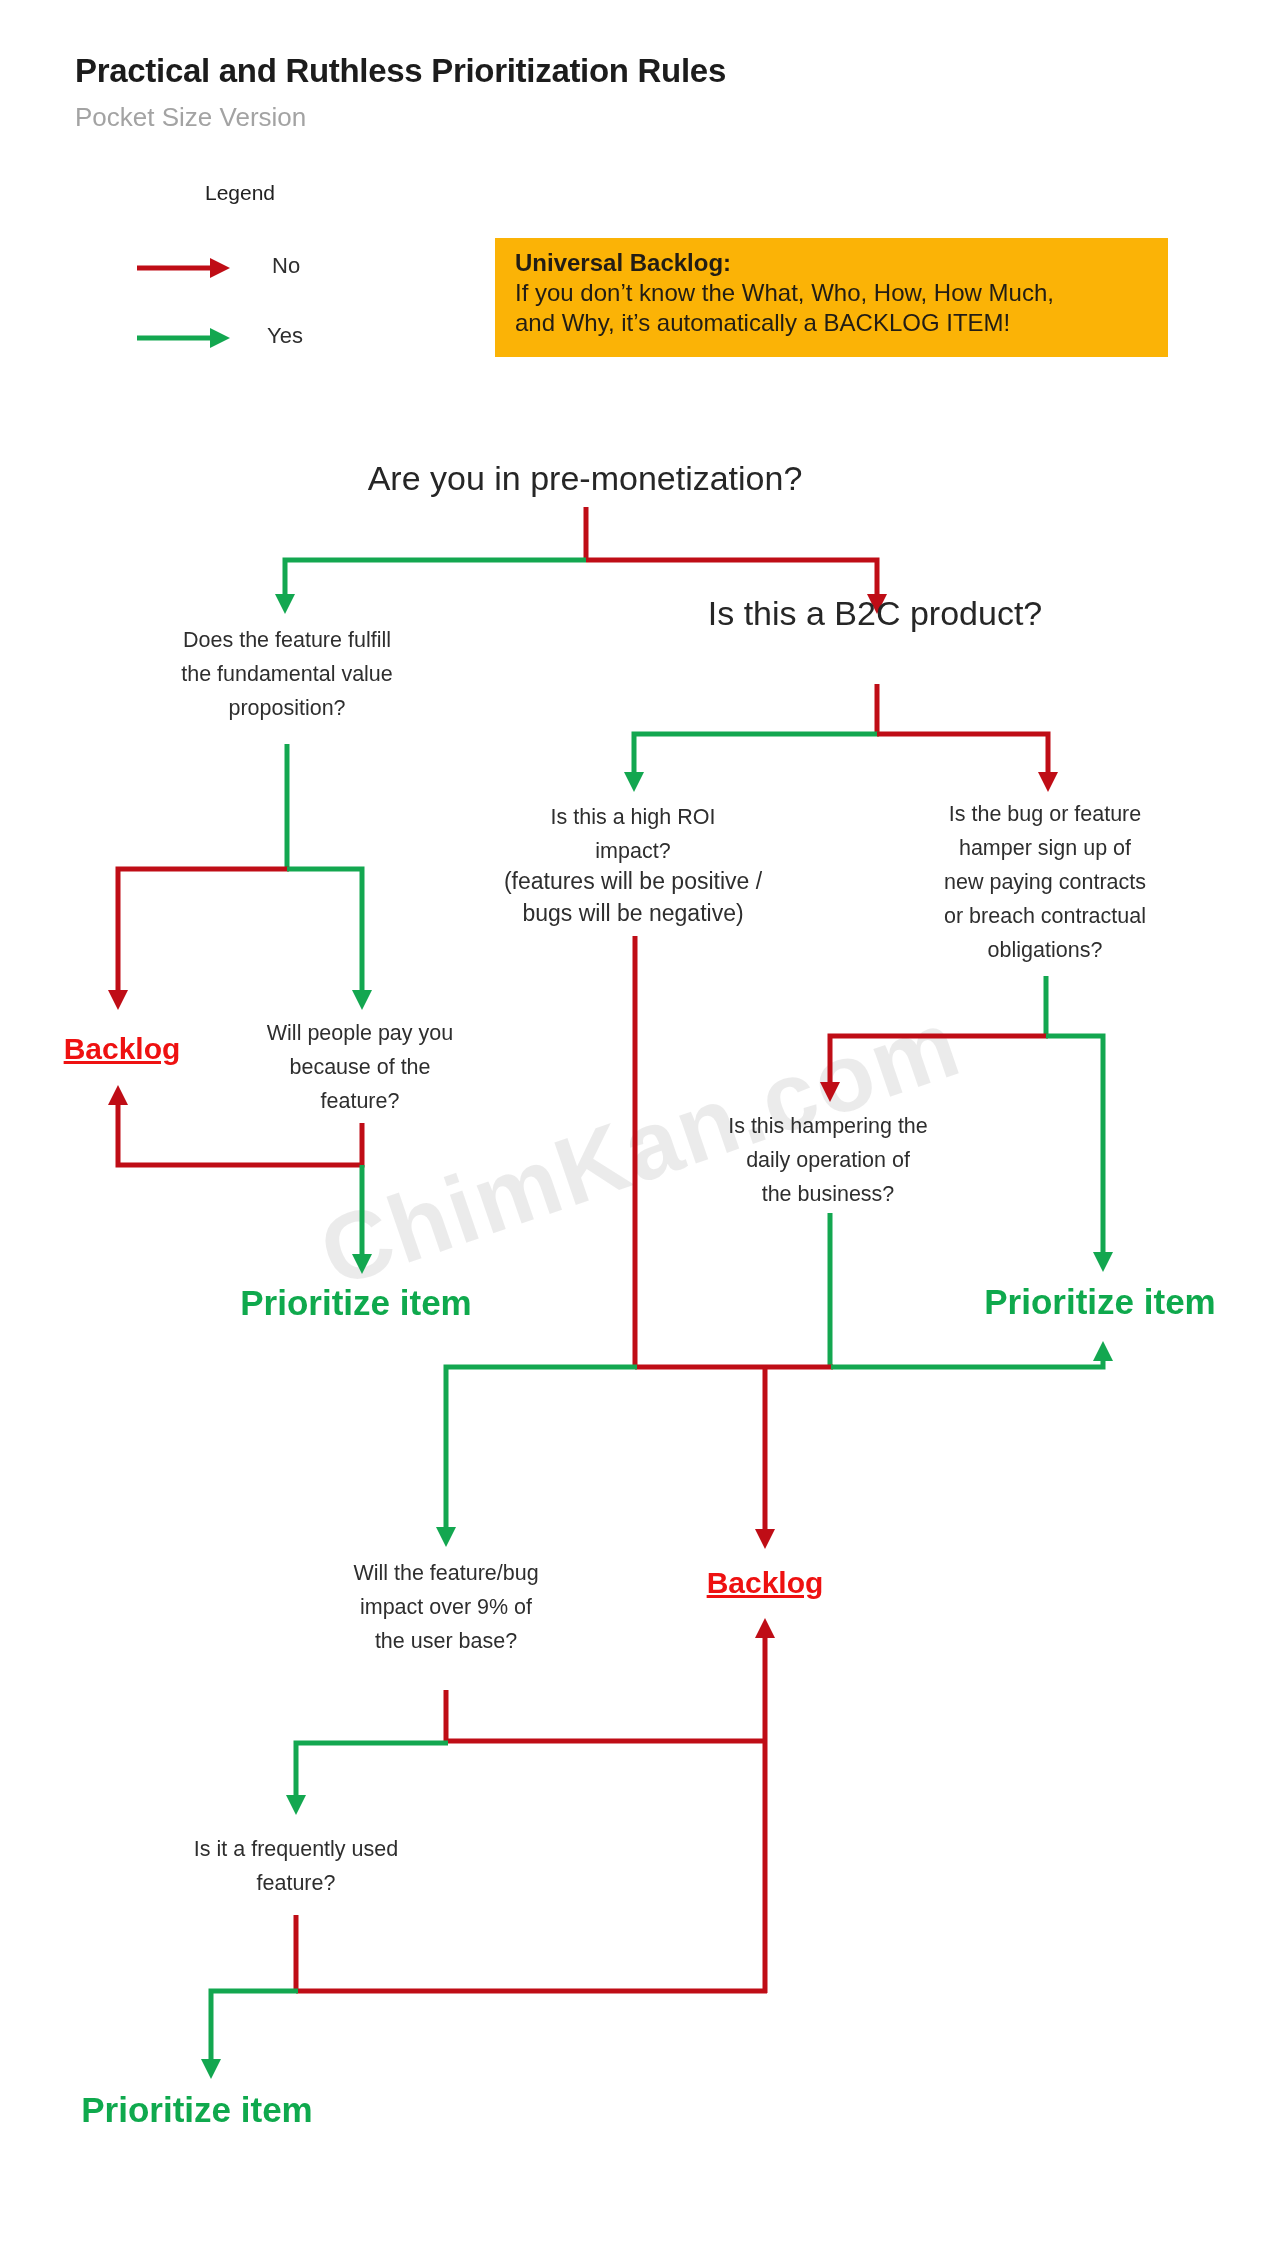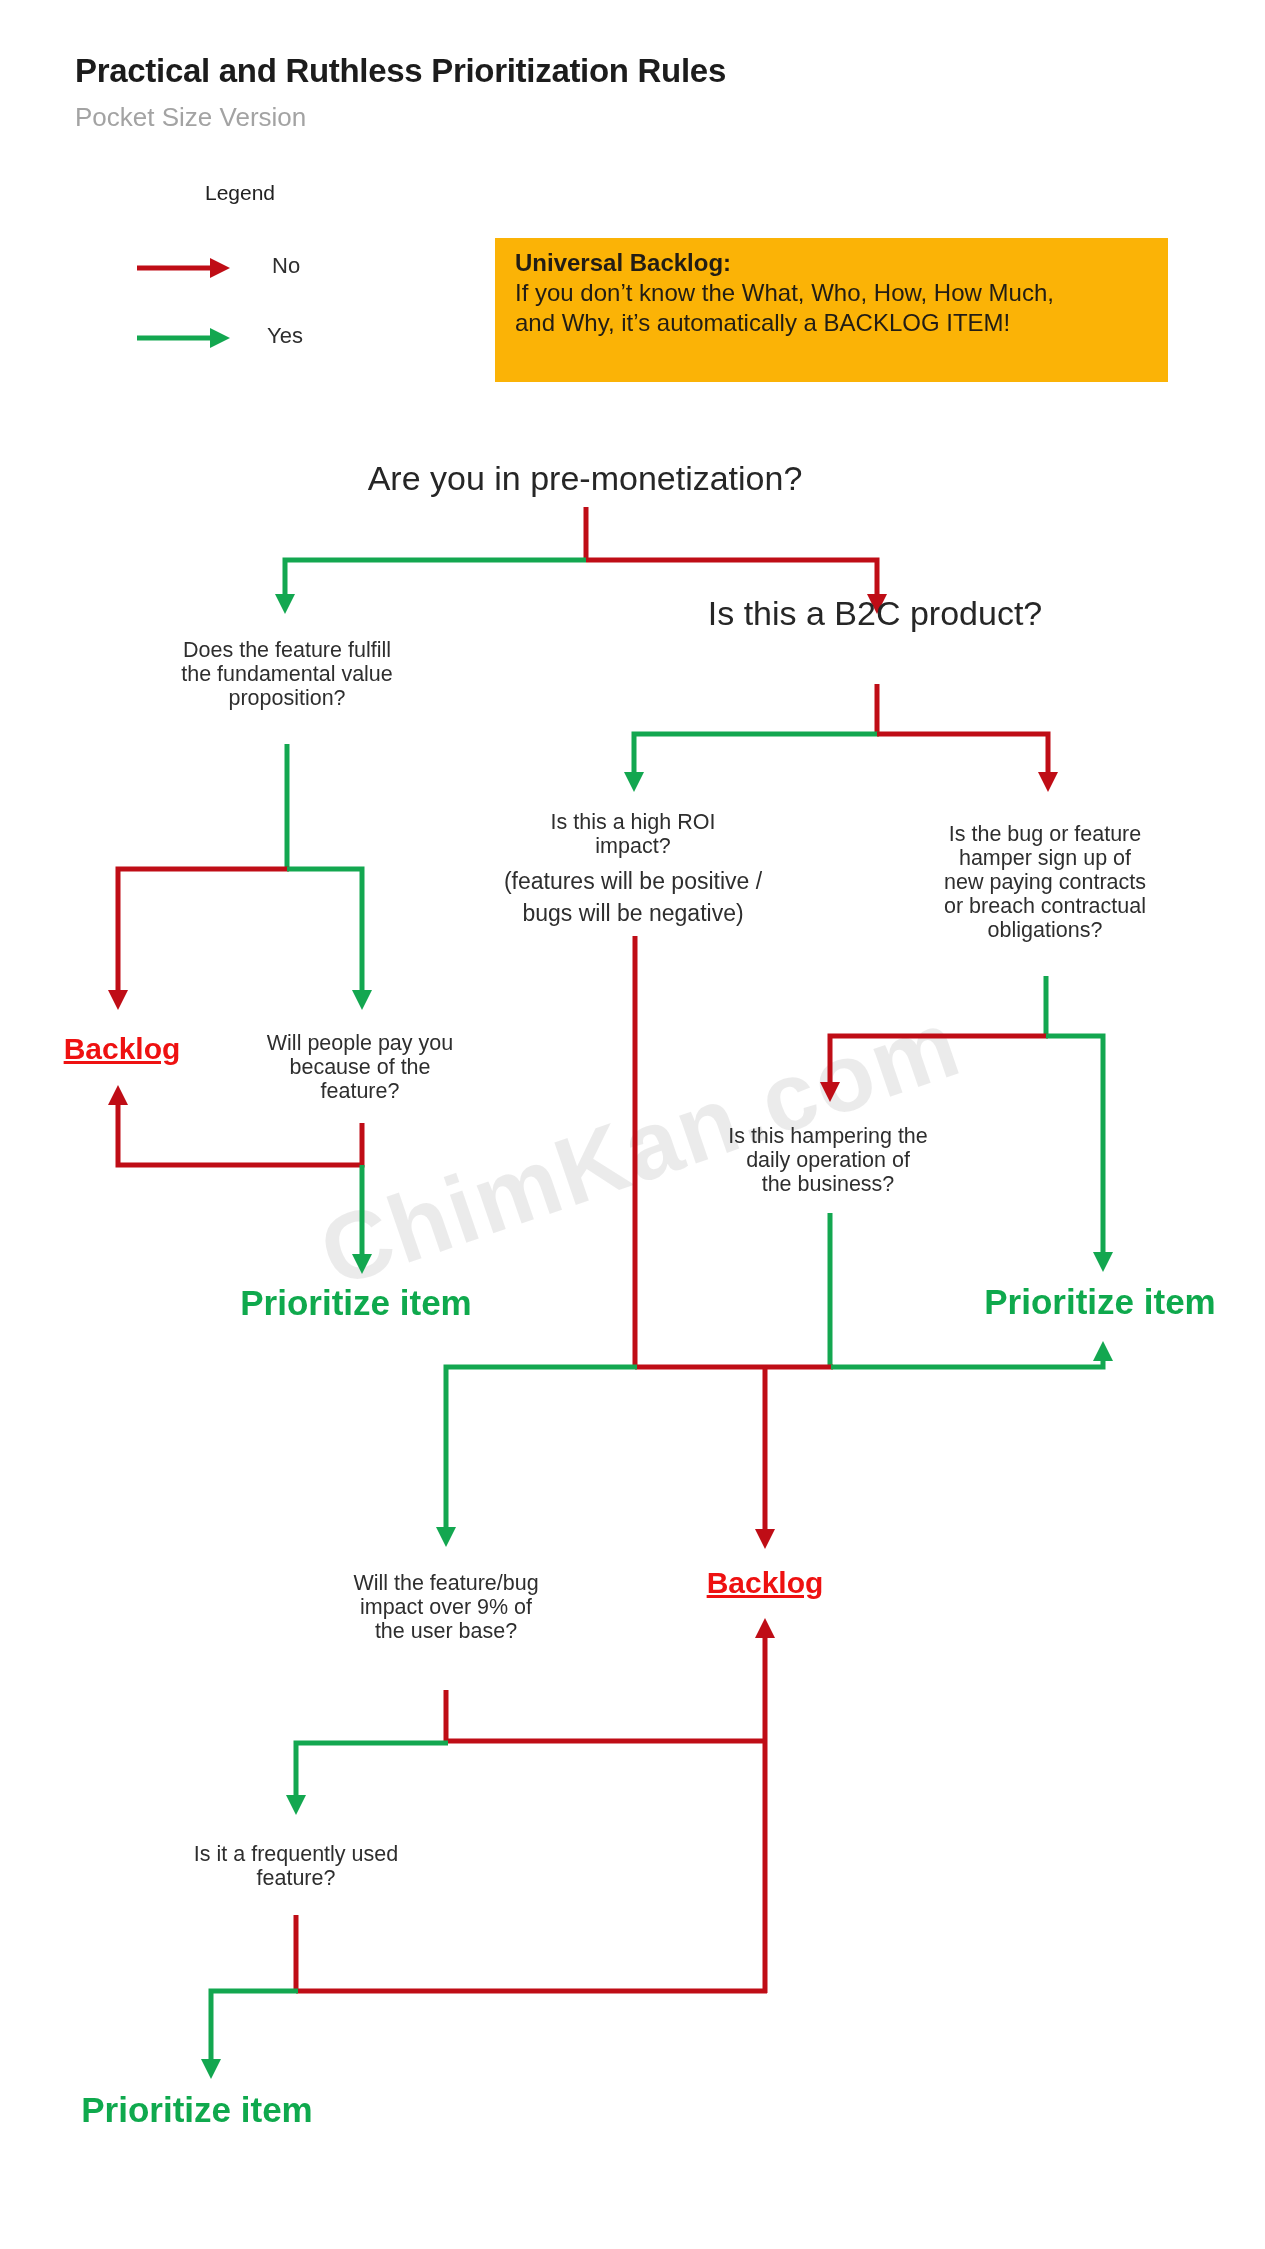--- a/index.html
+++ b/index.html
@@ -14,31 +14,31 @@
     font-size:96px;font-weight:bold;letter-spacing:2px;white-space:nowrap;
     color:rgba(0,0,0,0.08);
   }
   .title{position:absolute;left:75px;top:52px;margin:0;font-size:33px;font-weight:bold;color:var(--title,#1c1c1c);letter-spacing:-0.3px;}
   .subtitle{position:absolute;left:75px;top:102px;font-size:26px;color:var(--subtitle,#a3a3a3);}
   .legend-title{position:absolute;left:175px;top:181px;width:130px;text-align:center;font-size:21px;color:#222;}
   .legend-label{position:absolute;font-size:22px;color:#2e2e2e;}
   .legend-label.no{left:272px;top:253px;}
   .legend-label.yes{left:267px;top:323px;}
   .callout{
-    position:absolute;left:495px;top:238px;width:673px;height:144px;box-sizing:border-box;
+    position:absolute;left:495px;top:238px;width:673px;height:119px;box-sizing:border-box;
     background:var(--callout-bg,#fbb306);color:#221d15;
     padding:10px 14px 0 20px;font-size:24px;line-height:30px;
   }
   .callout-heading{font-weight:bold;}
   .node{
     position:absolute;transform:translate(-50%,-50%);
     white-space:pre-line;text-align:center;color:var(--question,#2e2e2e);
   }
   .node.big{font-size:34px;color:#262626;white-space:nowrap;}
-  .node.q{font-size:21.5px;line-height:24px;}
+  .node.q{font-size:21.5px;line-height:34px;}
   .node.note{font-size:23px;line-height:32px;}
   .node.backlog{font-size:30px;font-weight:bold;color:var(--text-red,#ee1111);white-space:nowrap;text-decoration:underline;}
   .node.prioritize{font-size:35px;font-weight:bold;color:var(--text-green,#0fa94d);white-space:nowrap;}
 </style>
 </head>
 <body>
 
 <div class="stage">
   <div class="watermark">ChimKan.com</div>
 

